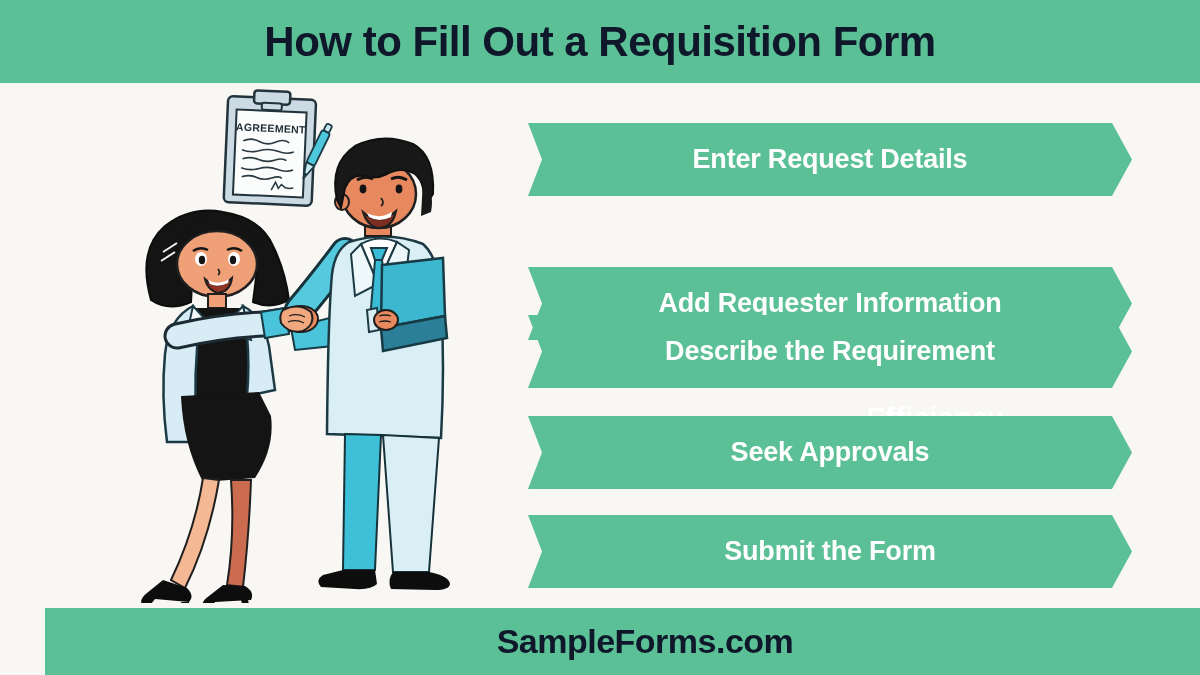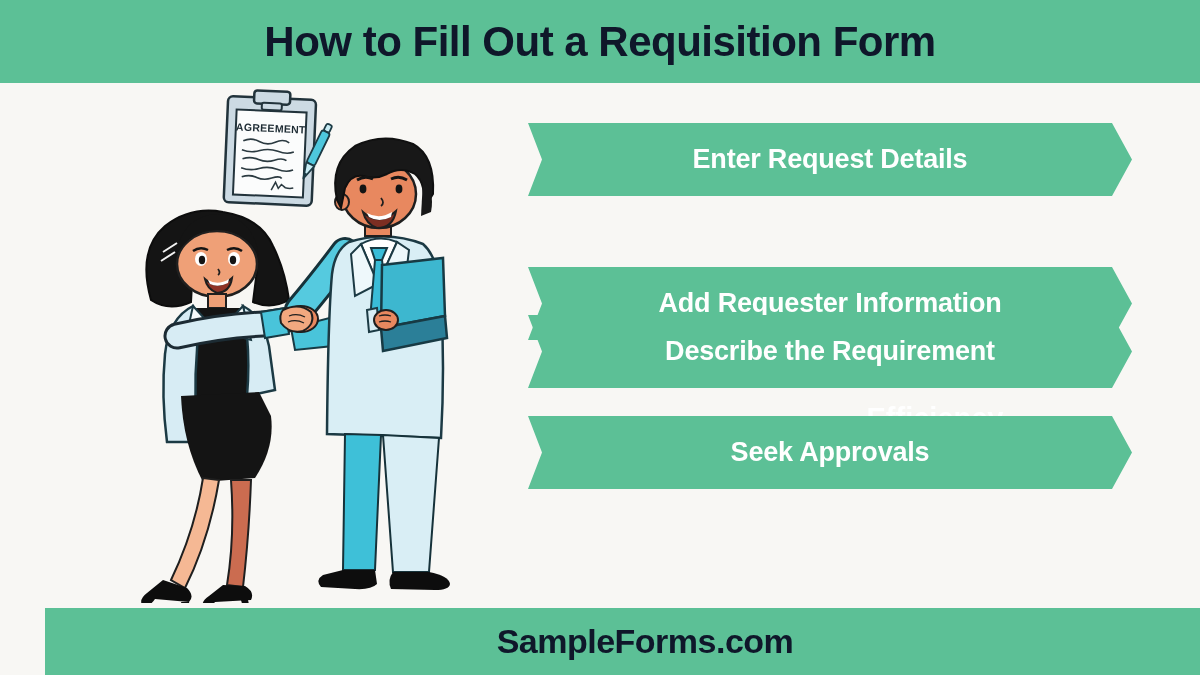--- a/index.html
+++ b/index.html
@@ -60,20 +60,23 @@
       <span>Enter Request Details</span>
     </div>
     <div class="step-arrow s2">
       <span>Add Requester Information</span>
     </div>
     <div class="step-arrow s4">
       <span>Seek Approvals</span>
     </div>
     <div class="step-arrow s3">
       <span>Describe the Requirement</span>
+    </div>
+    <div class="step-arrow s5">
+      <span>Submit the Form</span>
     </div>
   </div>
 
   <svg class="illus" viewBox="0 0 380 515">
 
     <g transform="rotate(2.5 165 60)">
       <rect x="121" y="10" width="88" height="106" rx="5" fill="#ccdae3" stroke="#22333b" stroke-width="2.5"></rect>
       <rect x="130" y="23" width="70" height="85" fill="#fbfcfc" stroke="#22333b" stroke-width="2"></rect>
       <rect x="147" y="3" width="36" height="13" rx="3" fill="#ccdae3" stroke="#22333b" stroke-width="2.5"></rect>
       <rect x="155" y="15" width="20" height="7" rx="2" fill="#ccdae3" stroke="#22333b" stroke-width="2"></rect>

